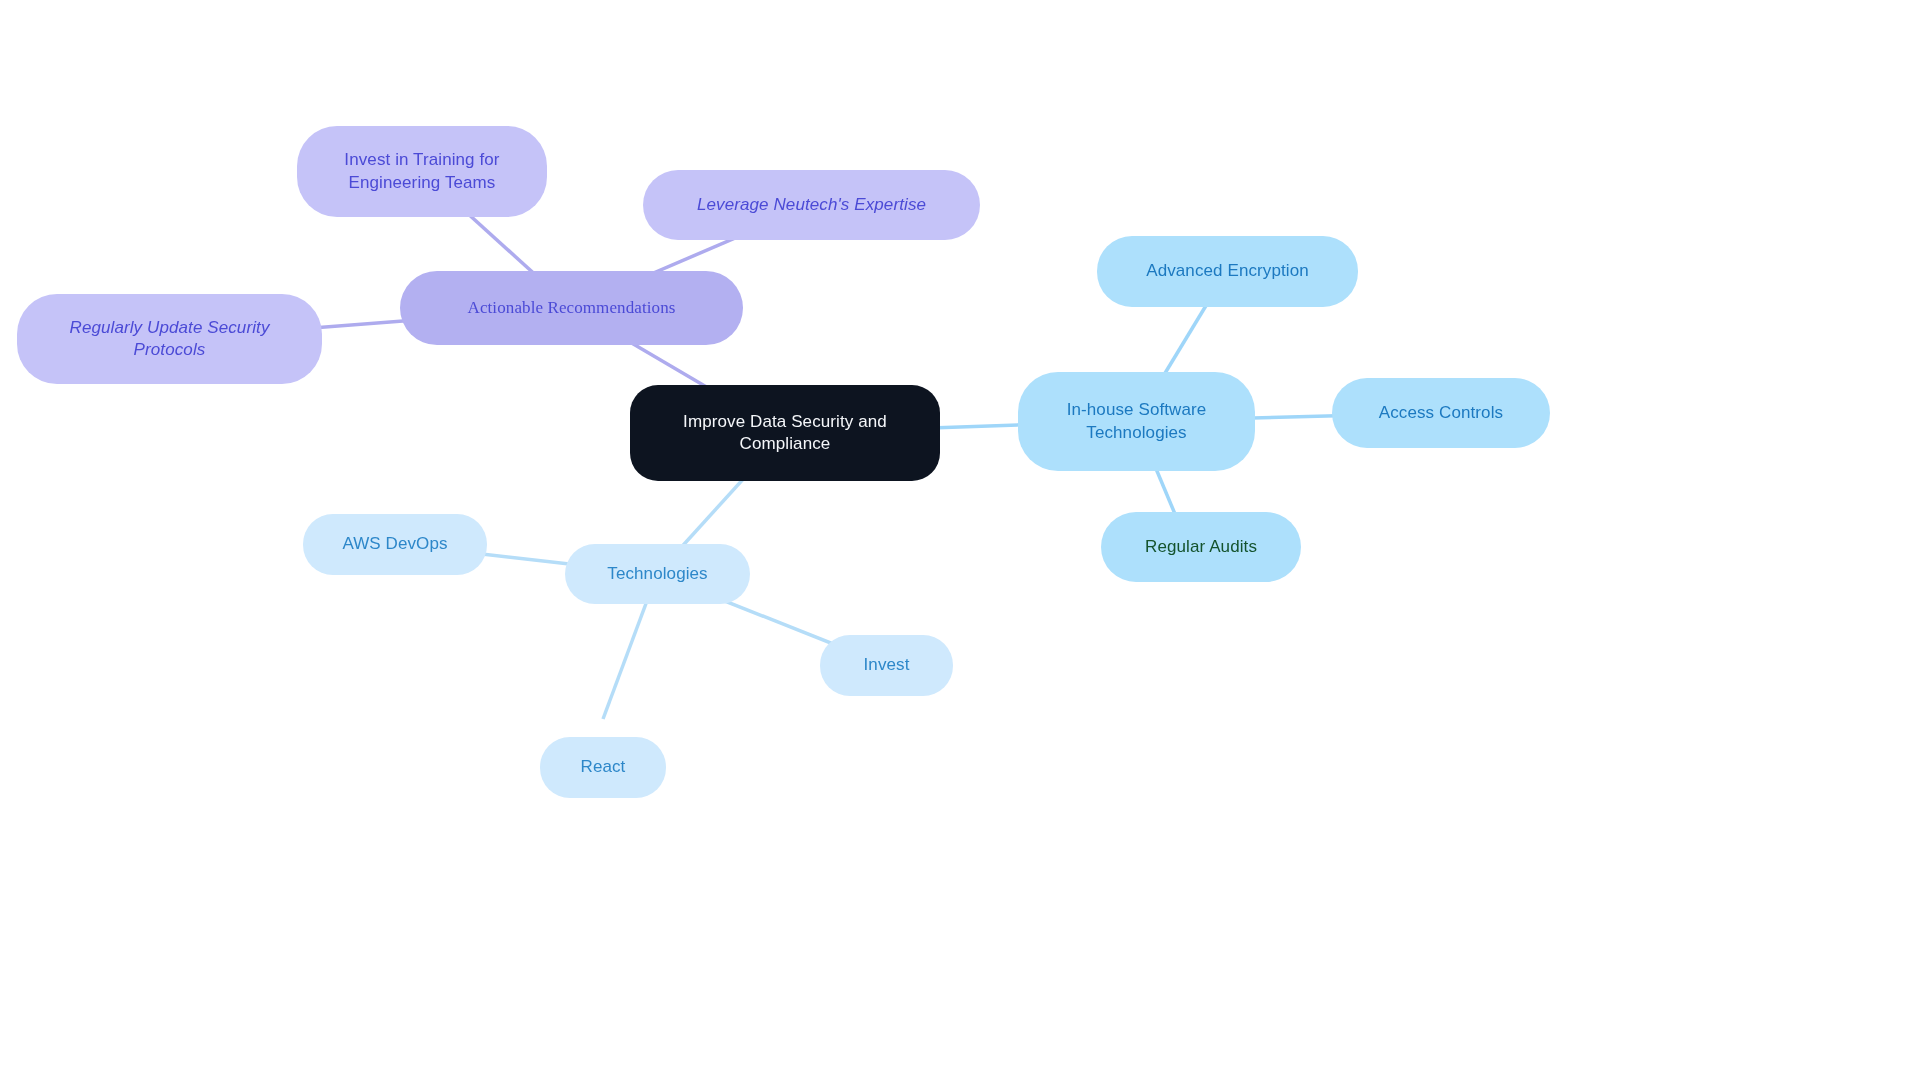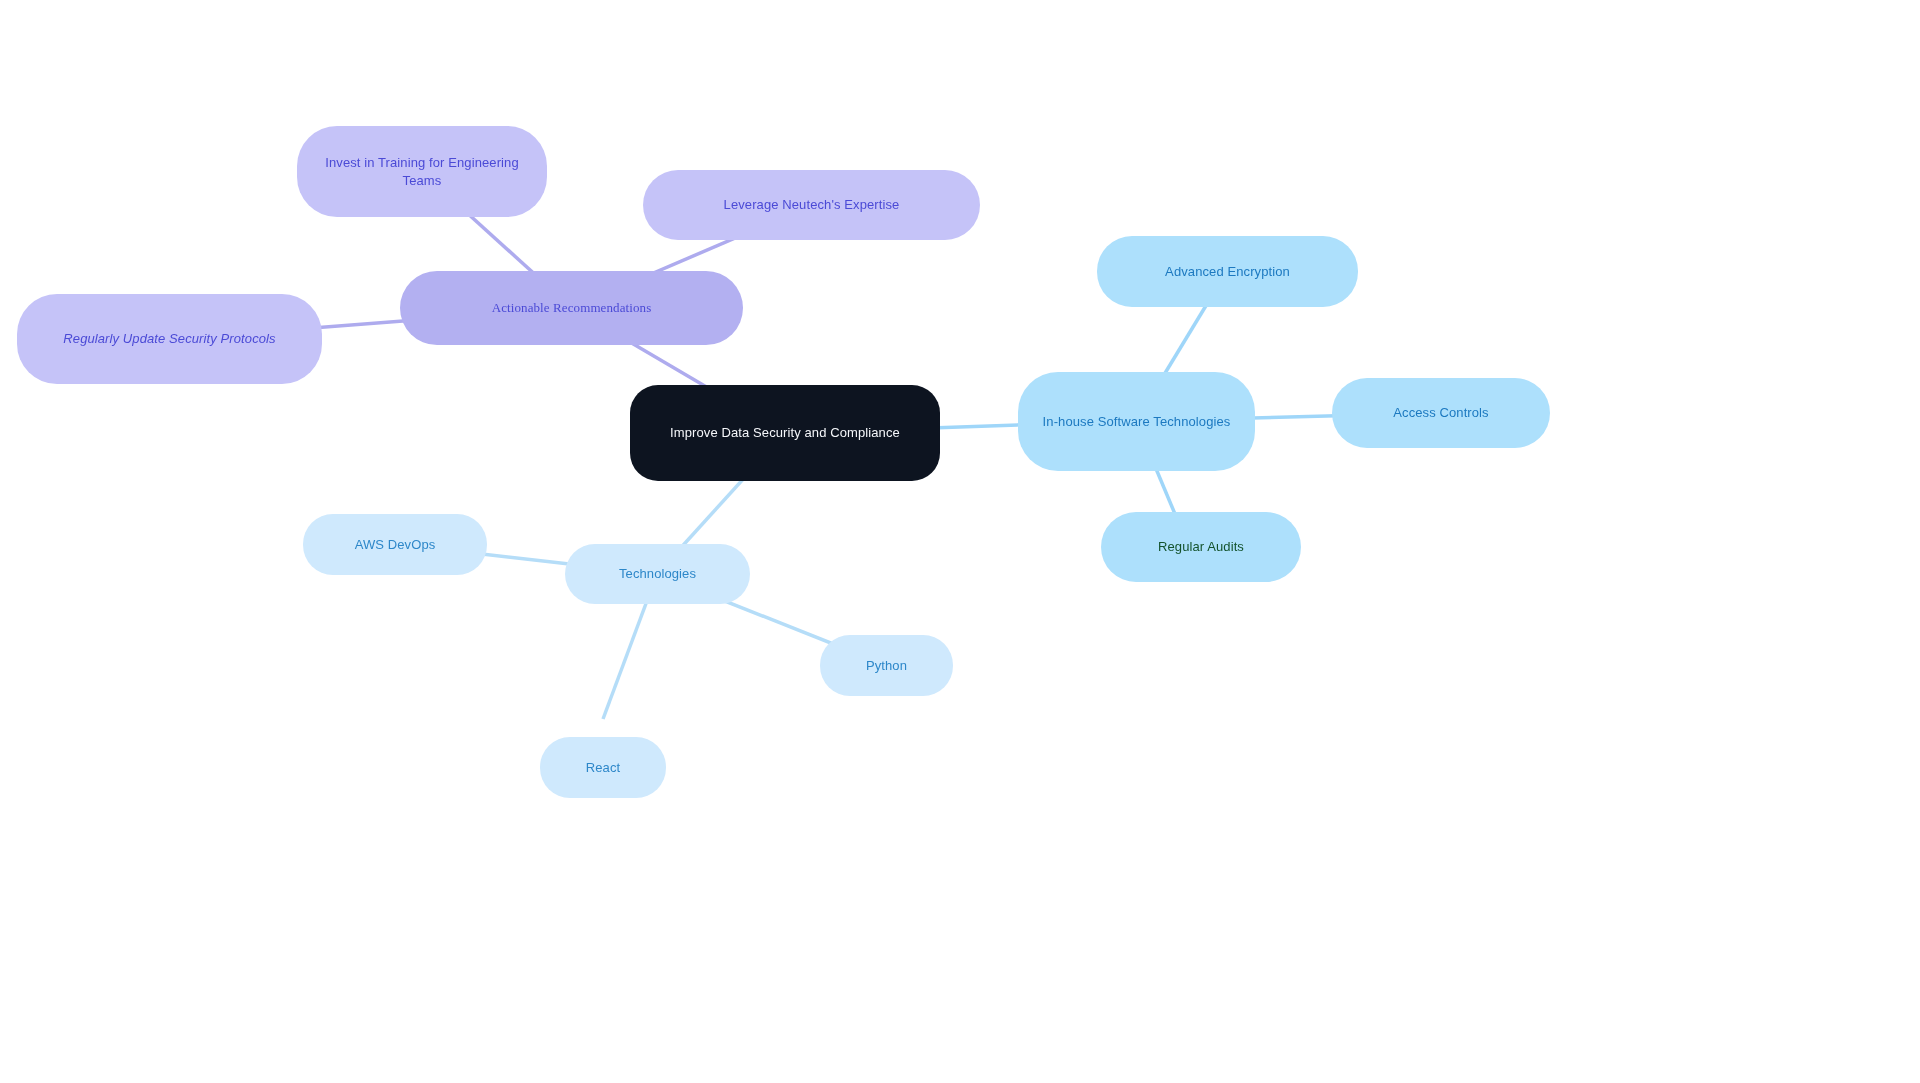--- a/index.html
+++ b/index.html
@@ -23,21 +23,21 @@
   }
   .node {
     position: absolute;
     z-index: 1;
     display: flex;
     align-items: center;
     justify-content: center;
     text-align: center;
     box-sizing: border-box;
     padding: 8px 18px;
-    font-size: 13px;
+    font-size: 17px;
     line-height: 1.32;
     letter-spacing: 0.1px;
     cursor: pointer;
     user-select: none;
   }
   
   .n-center {
     left: 630px; top: 385px; width: 310px; height: 96px;
     background: #0d1420; color: #f5f7fa;
     border-radius: 28px;
@@ -51,20 +51,21 @@
   }
   .n-training {
     left: 297px; top: 126px; width: 250px; height: 91px;
     background: #c5c3f8; color: #4b4ad6;
     border-radius: 40px;
   }
   .n-expertise {
     left: 643px; top: 170px; width: 337px; height: 70px;
     background: #c5c3f8; color: #4b4ad6;
     border-radius: 35px;
+    font-style: italic;
   }
   .n-protocols {
     left: 17px; top: 294px; width: 305px; height: 90px;
     background: #c5c3f8; color: #4b4ad6;
     border-radius: 40px;
     font-style: italic;
   }
   
   .n-inhouse {
     left: 1018px; top: 372px; width: 237px; height: 99px;
@@ -139,16 +140,16 @@
   <div class="node n-expertise">Leverage Neutech's Expertise</div>
   <div class="node n-protocols">Regularly Update Security Protocols</div>
 
   <div class="node n-inhouse">In-house Software Technologies</div>
   <div class="node n-access">Access Controls</div>
   <div class="node n-encryption">Advanced Encryption</div>
   <div class="node n-audits">Regular Audits</div>
 
   <div class="node n-aws">AWS DevOps</div>
   <div class="node n-technologies">Technologies</div>
-  <div class="node n-python">Python</div>
+  <div class="node n-python">Invest</div>
   <div class="node n-react">React</div>
 
 </div>
 
 </body></html>

